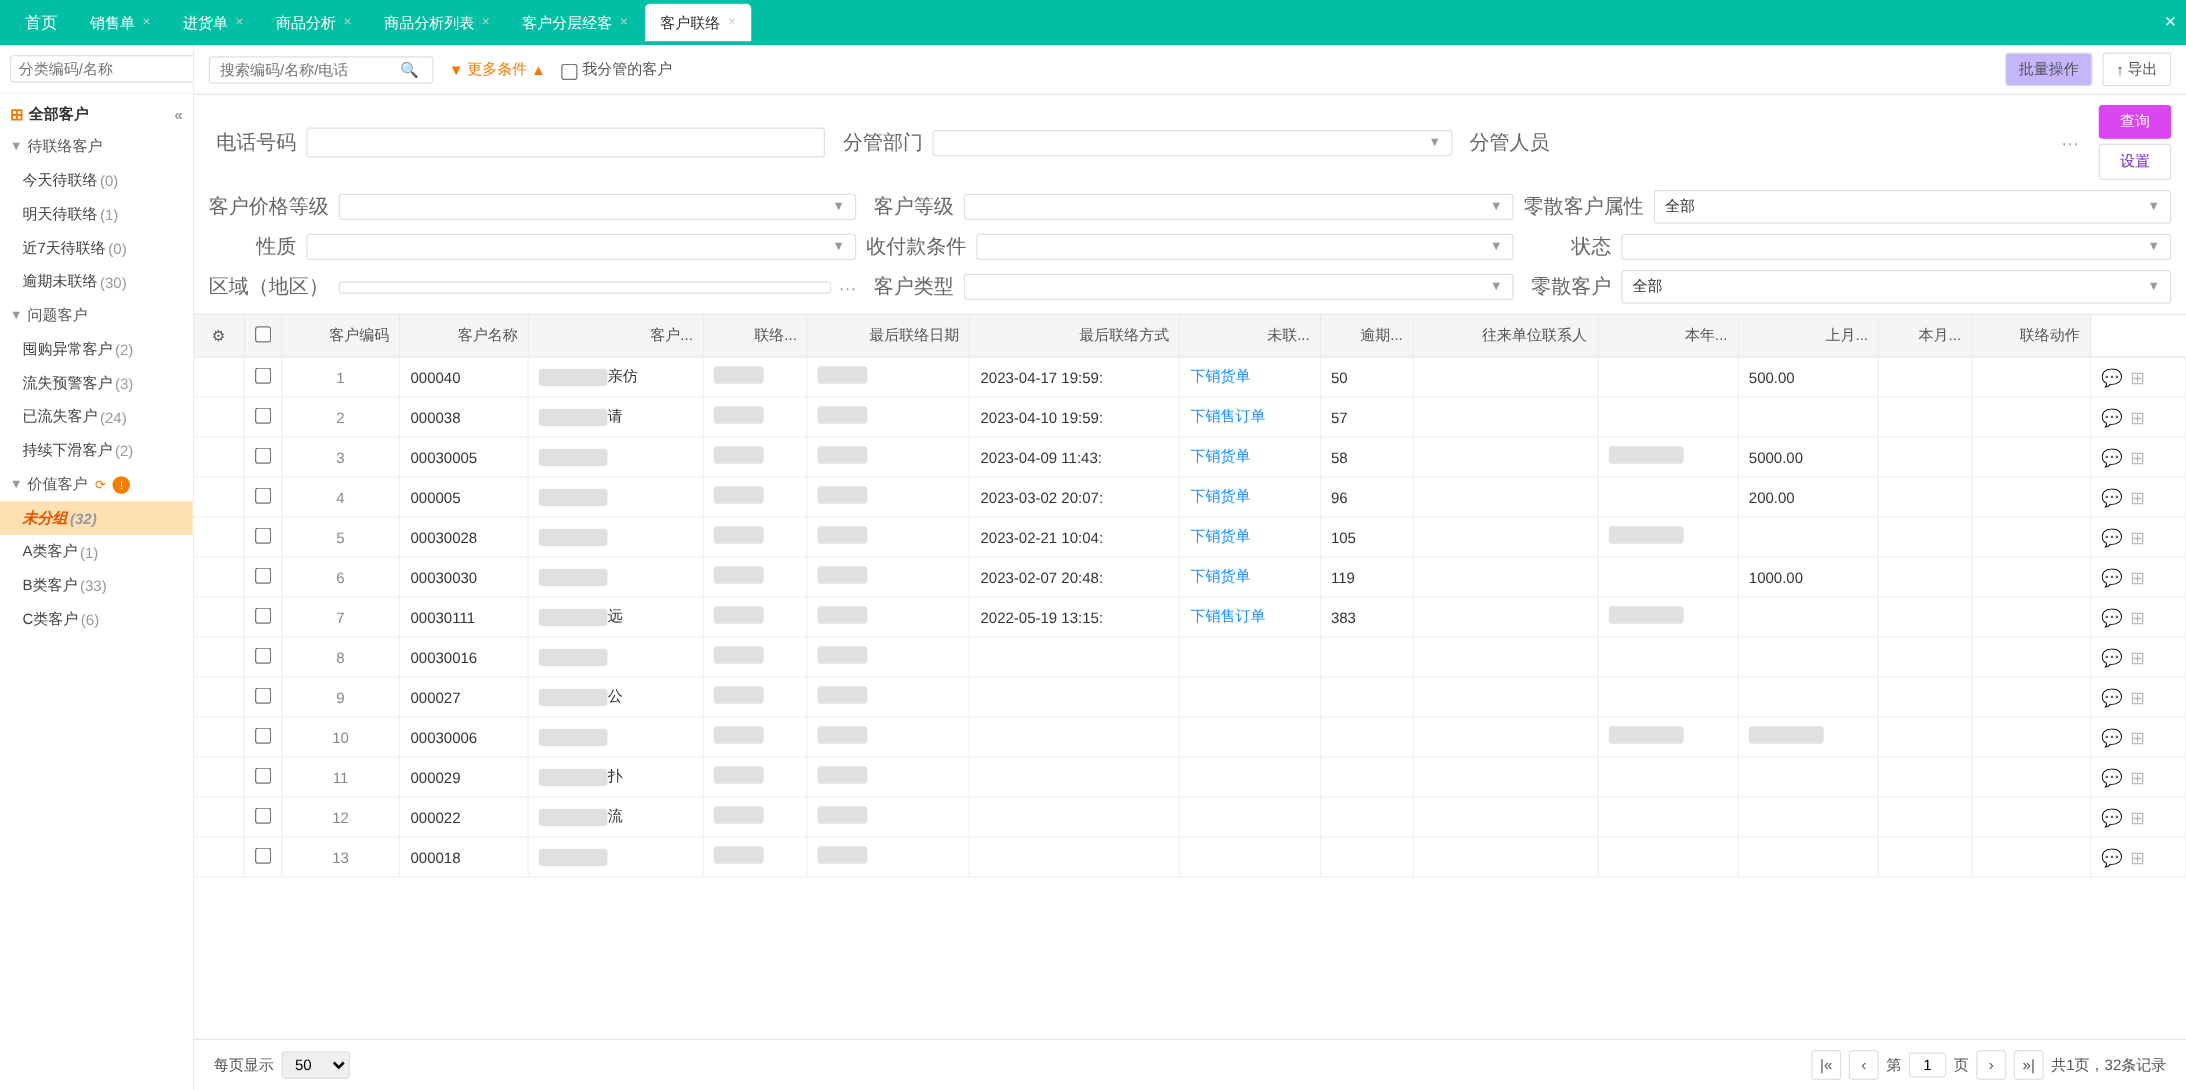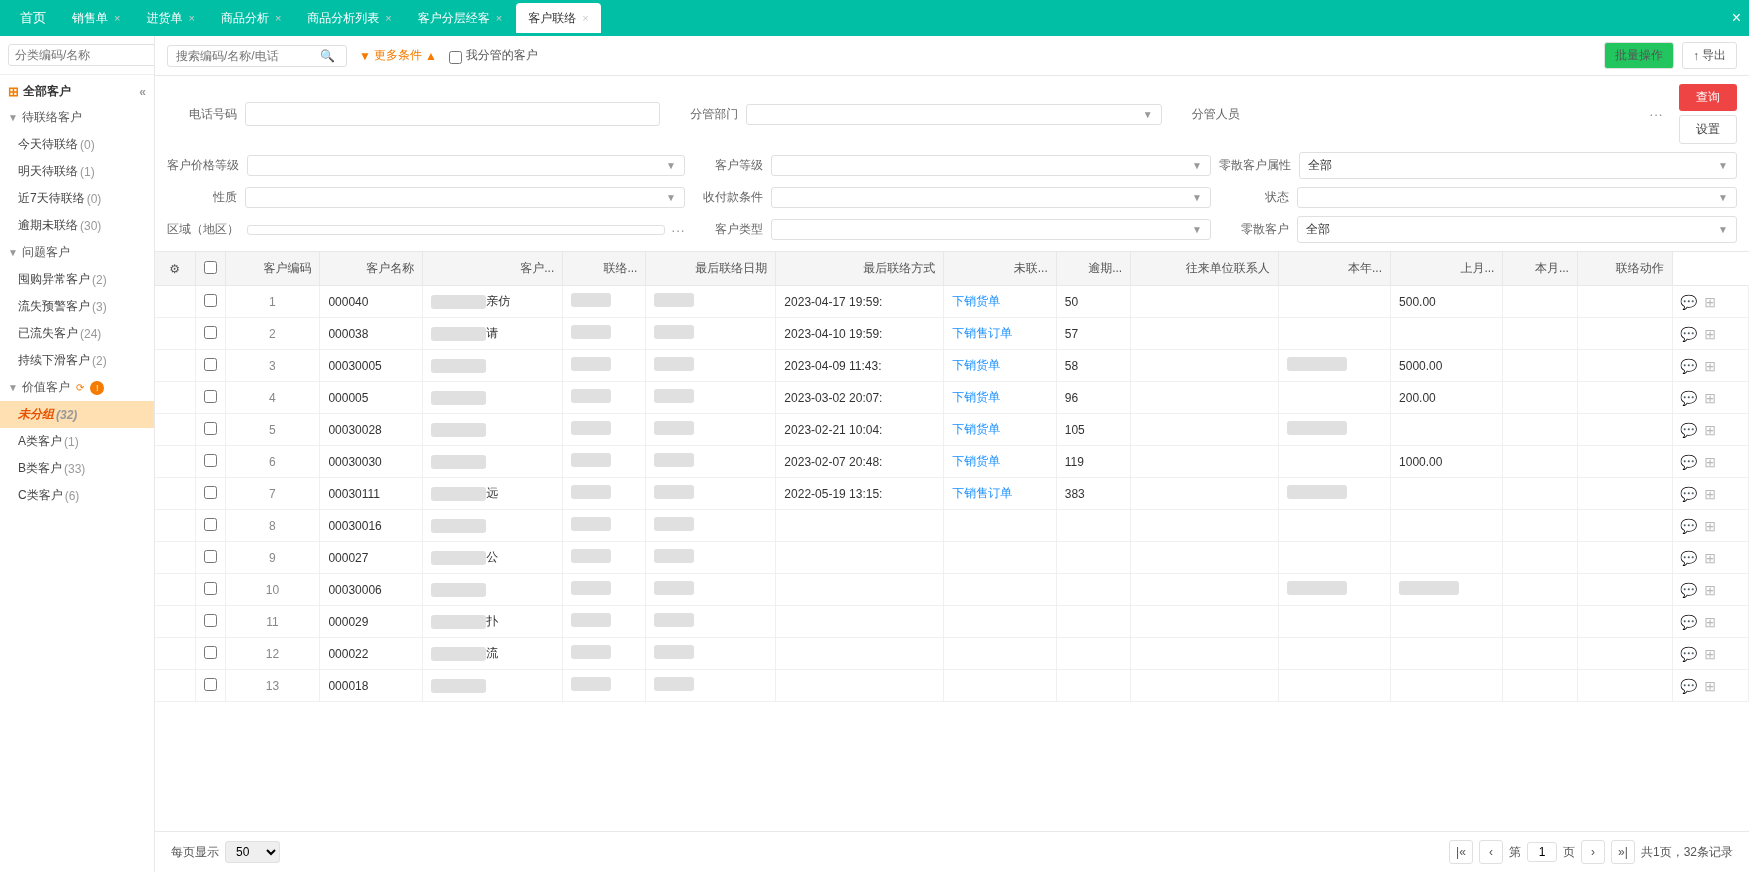--- a/index.html
+++ b/index.html
@@ -155,21 +155,21 @@
       color: #555;
       cursor: pointer;
     }
     .filter-actions {
       margin-left: auto;
       display: flex;
       gap: 8px;
     }
     .btn-batch {
       border: 1px solid #e0e0e0;
-      background: #22c55e;
+      background: #c4b5fd;
       padding: 4px 10px;
       border-radius: 3px;
       cursor: pointer;
       font-size: 12px;
       color: #555;
       display: flex;
       align-items: center;
       gap: 3px;
     }
     .btn-export {
@@ -199,21 +199,21 @@
     }
     .adv-filter-row:last-child { margin-bottom: 0; }
     .filter-field {
       display: flex;
       align-items: center;
       flex: 1;
       gap: 8px;
     }
     .filter-label {
       color: #666;
-      font-size: 12px;
+      font-size: 16px;
       white-space: nowrap;
       min-width: 70px;
       text-align: right;
     }
     .filter-input {
       flex: 1;
       border: 1px solid #e0e0e0;
       border-radius: 3px;
       padding: 4px 8px;
       font-size: 12px;
@@ -231,31 +231,31 @@
       background: #fff;
       display: flex;
       align-items: center;
       justify-content: space-between;
       cursor: pointer;
       min-width: 160px;
     }
     .filter-select .down-arrow { color: #999; font-size: 10px; }
     .filter-dots { color: #999; cursor: pointer; font-size: 14px; }
     .btn-query {
-      background: #ef4444;
+      background: #d946ef;
       color: #fff;
       border: none;
       padding: 5px 16px;
       border-radius: 3px;
       cursor: pointer;
       font-size: 12px;
     }
     .btn-reset {
       background: #fff;
-      color: #404040;
+      color: #6d28d9;
       border: 1px solid #e0e0e0;
       padding: 5px 16px;
       border-radius: 3px;
       cursor: pointer;
       font-size: 12px;
     }
 
     
     .table-container {
       flex: 1;

